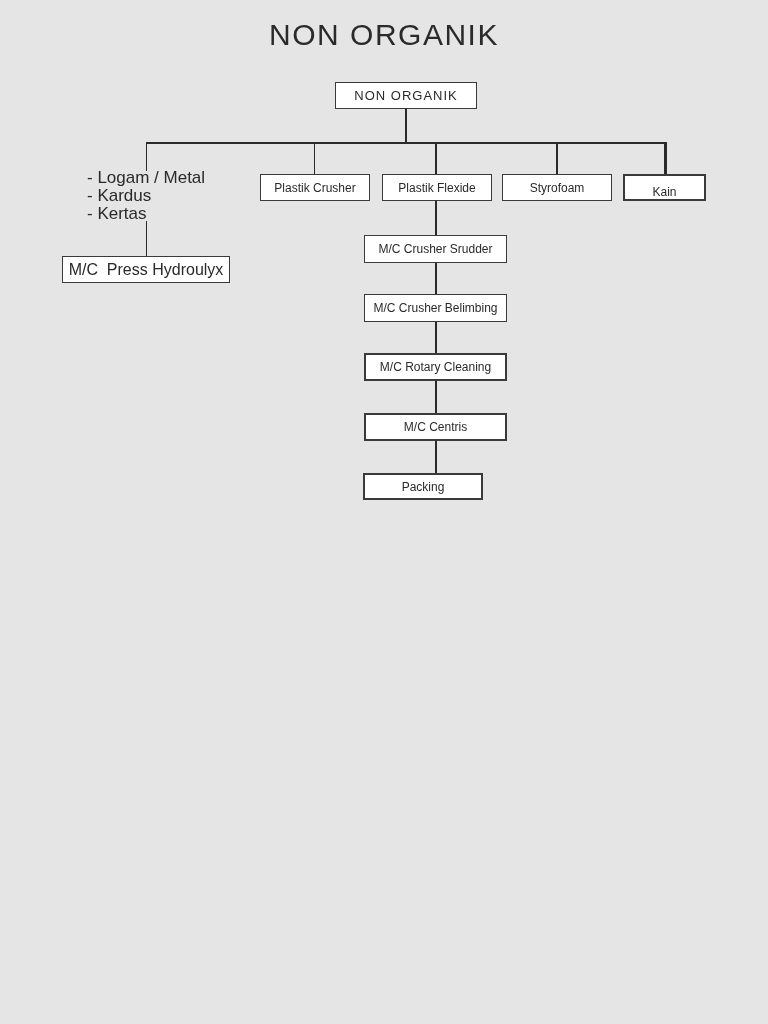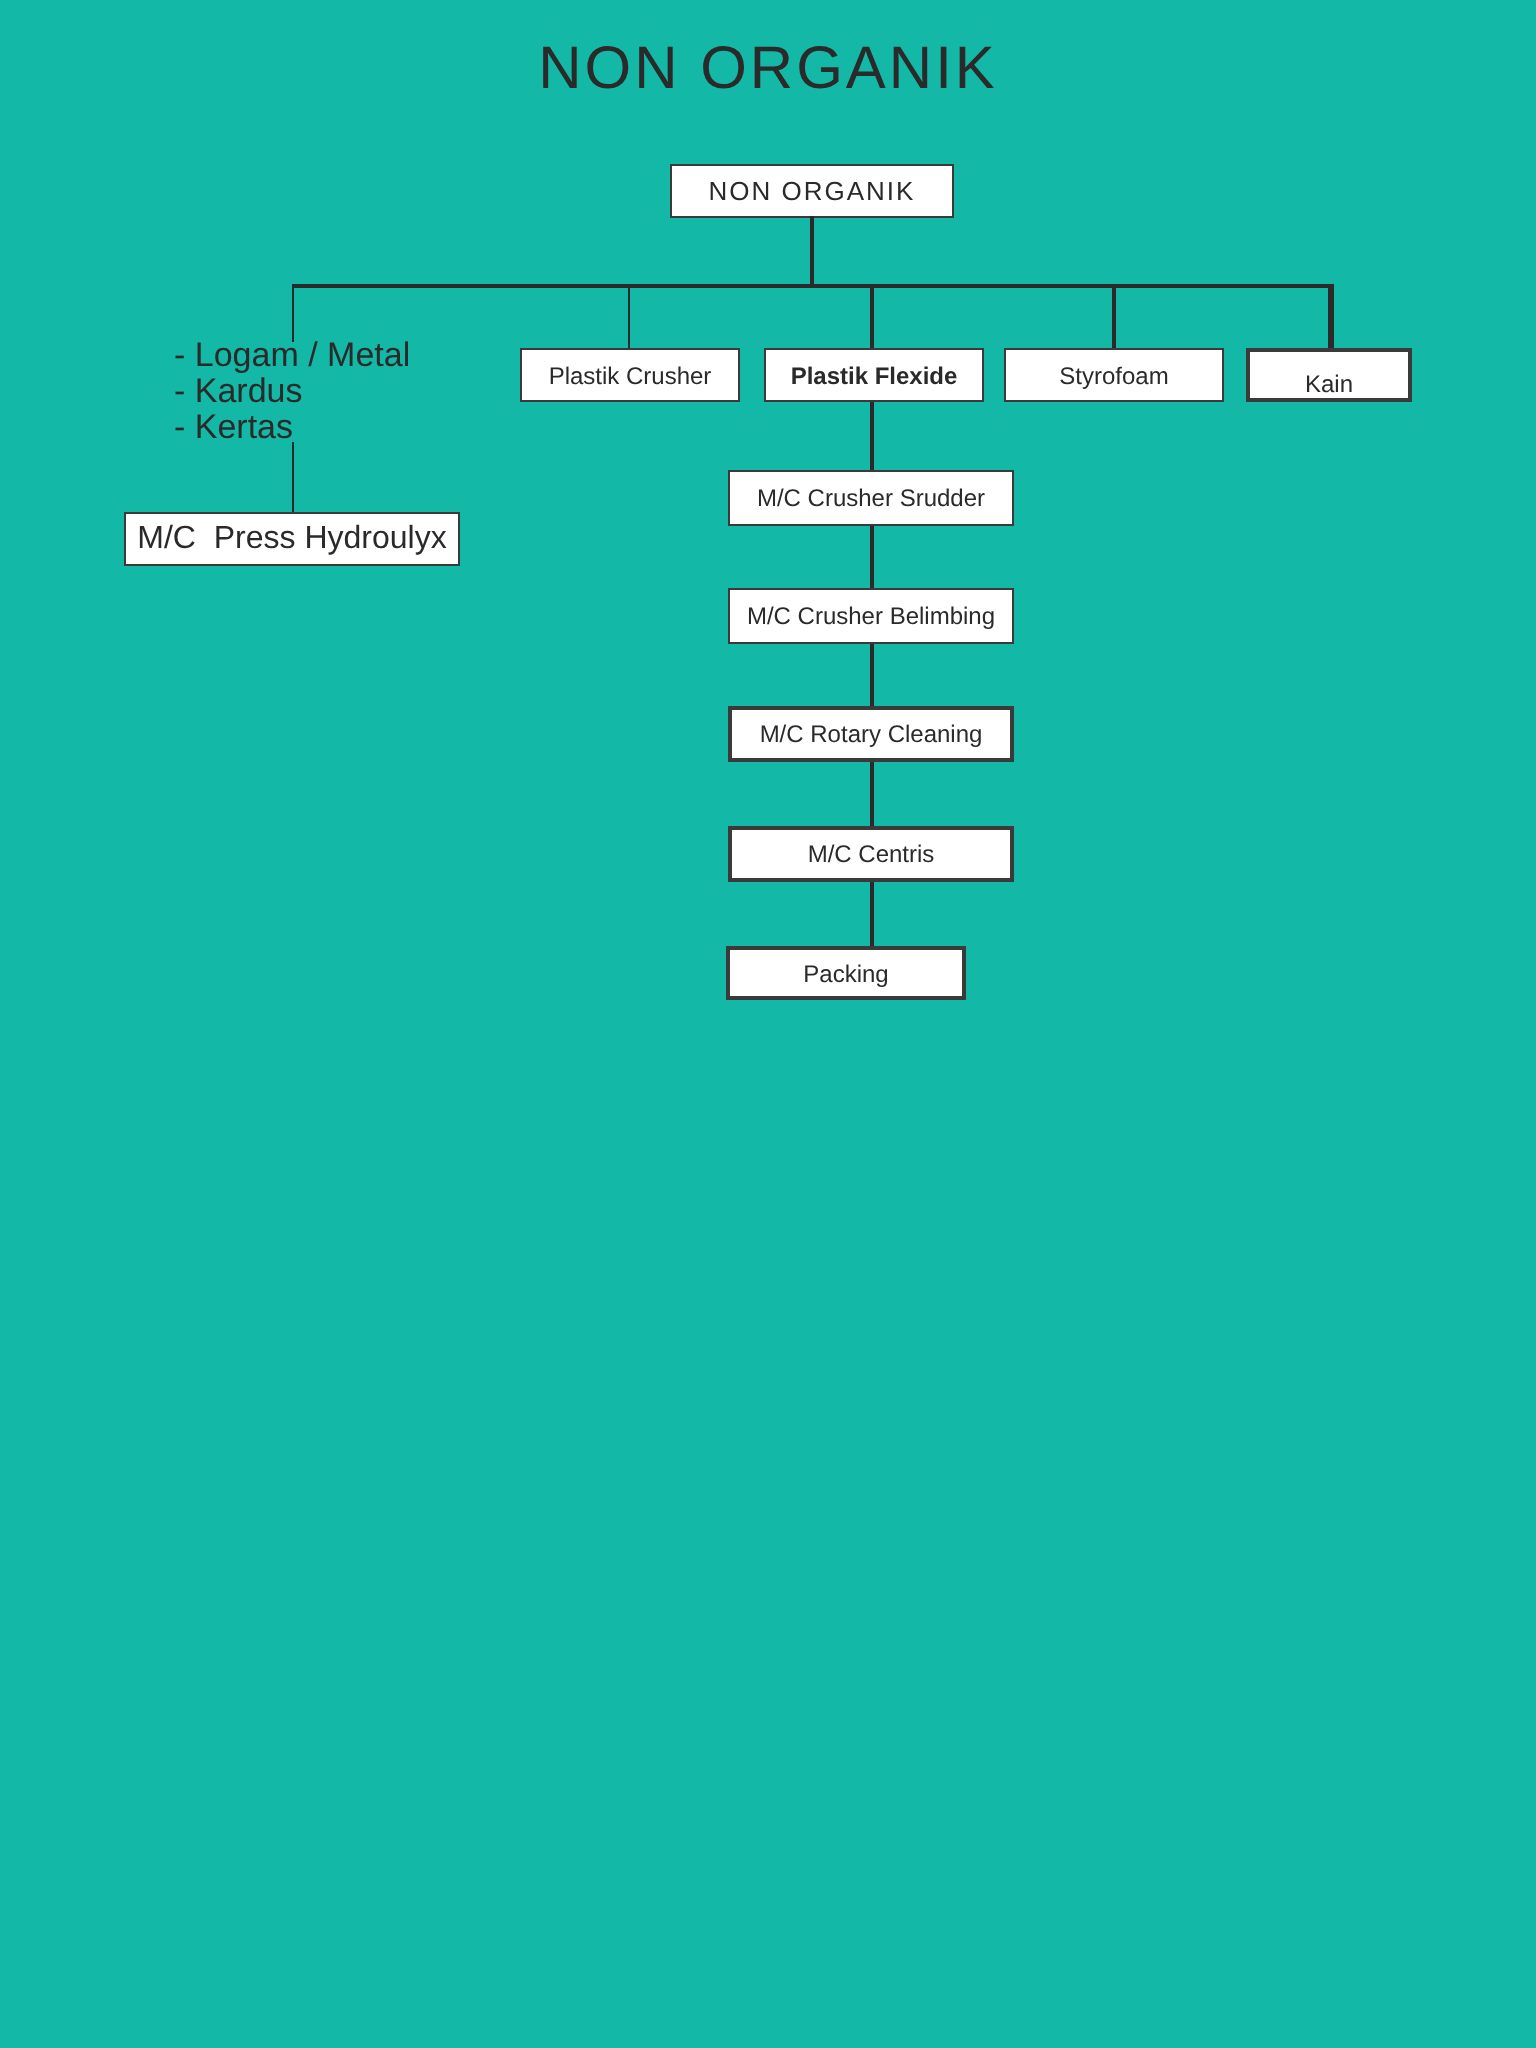--- a/index.html
+++ b/index.html
@@ -1,20 +1,20 @@
 <!DOCTYPE html>
 <html><head>
 <meta charset="utf-8">
 <style>
   html, body { margin: 0; padding: 0; background: #ffffff; }
   .page {
     position: relative;
     width: 768px;
     height: 1024px;
-    background: #14b8a6;
+    background: #e5e5e5;
     font-family: "Liberation Sans", sans-serif;
     color: #2b2a2b;
     overflow: hidden;
   }
   .page-title {
     position: absolute;
     top: 18px;
     left: 0;
     width: 100%;
     text-align: center;
@@ -81,21 +81,21 @@
 
   <div class="vline" style="left:145.5px; top:221px; height:35px;"></div>
 
   <div class="node machine-press" style="left:62px; top:256px; width:168px; height:27px;">
     <span>M/C  Press Hydroulyx</span>
   </div>
 
   <div class="node" style="left:260px; top:174px; width:110px; height:27px;">
     <span>Plastik Crusher</span>
   </div>
-  <div class="node" style="left:382px; top:174px; width:110px; height:27px;font-weight:bold;">
+  <div class="node" style="left:382px; top:174px; width:110px; height:27px;">
     <span>Plastik Flexide</span>
   </div>
   <div class="node" style="left:502px; top:174px; width:110px; height:27px;">
     <span>Styrofoam</span>
   </div>
   <div class="node thick" style="left:623px; top:174px; width:83px; height:27px;align-items:flex-end;">
     <span>Kain</span>
   </div>
 
   <div class="vline" style="left:435px; top:201px; height:34px;"></div>

